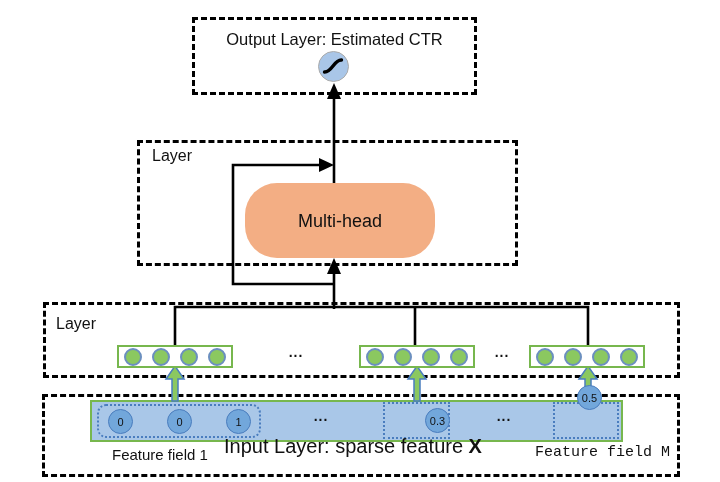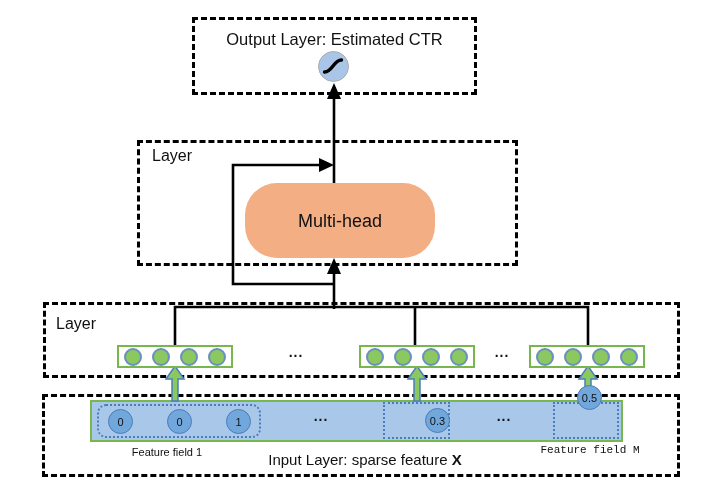--- a/index.html
+++ b/index.html
@@ -35,23 +35,23 @@
   .input-bar{
     position:absolute;left:90px;top:400px;width:533px;height:42px;box-sizing:border-box;
     background:#A9C7E8;border:2px solid #77B74E;z-index:2;
   }
   .dotted-group{position:absolute;border:2.5px dotted #4A7DBE;box-sizing:border-box;z-index:3;}
   .in-circle{
     position:absolute;width:25px;height:25px;border-radius:50%;box-sizing:border-box;
     background:#72A7DB;border:1.5px solid #4A7DBE;z-index:4;
     display:flex;align-items:center;justify-content:center;font-size:11px;color:#111;
   }
-  .field-label{position:absolute;font-size:11px;color:#111;text-align:center;z-index:4;white-space:nowrap;}
-  .caption{position:absolute;left:224px;top:451px;width:282px;text-align:center;
-    font-size:15px;color:#111;z-index:4;white-space:nowrap;}
+  .field-label{position:absolute;font-size:15px;color:#111;z-index:4;white-space:nowrap;}
+  .caption{position:absolute;left:224px;top:435px;width:282px;
+    font-size:20px;color:#111;z-index:4;white-space:nowrap;}
   .caption b{font-weight:bold;}
 </style>
 </head>
 <body>
 
 <div id="canvas">
 
   <div class="dbox" style="left:192px;top:17px;width:285px;height:78px;z-index:1;">
     <div class="layer-label output-label">Output Layer: Estimated CTR</div>
   </div>

